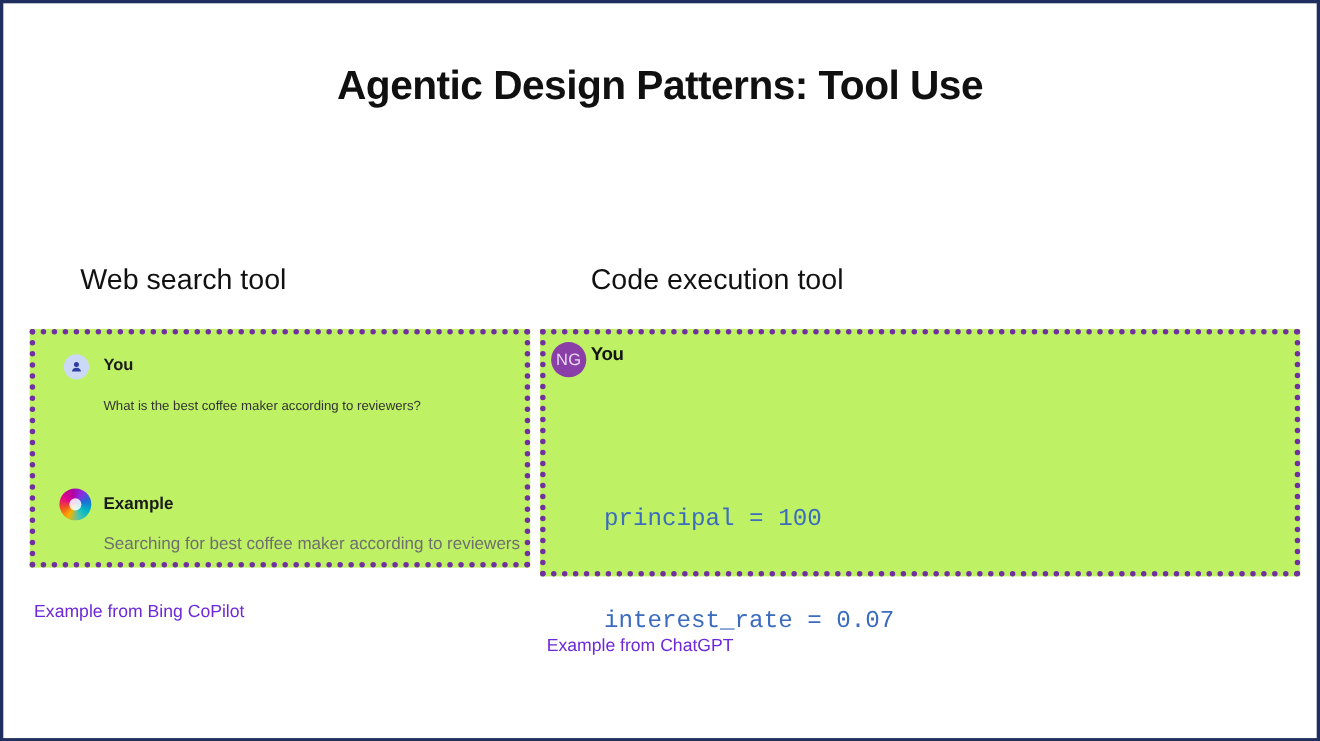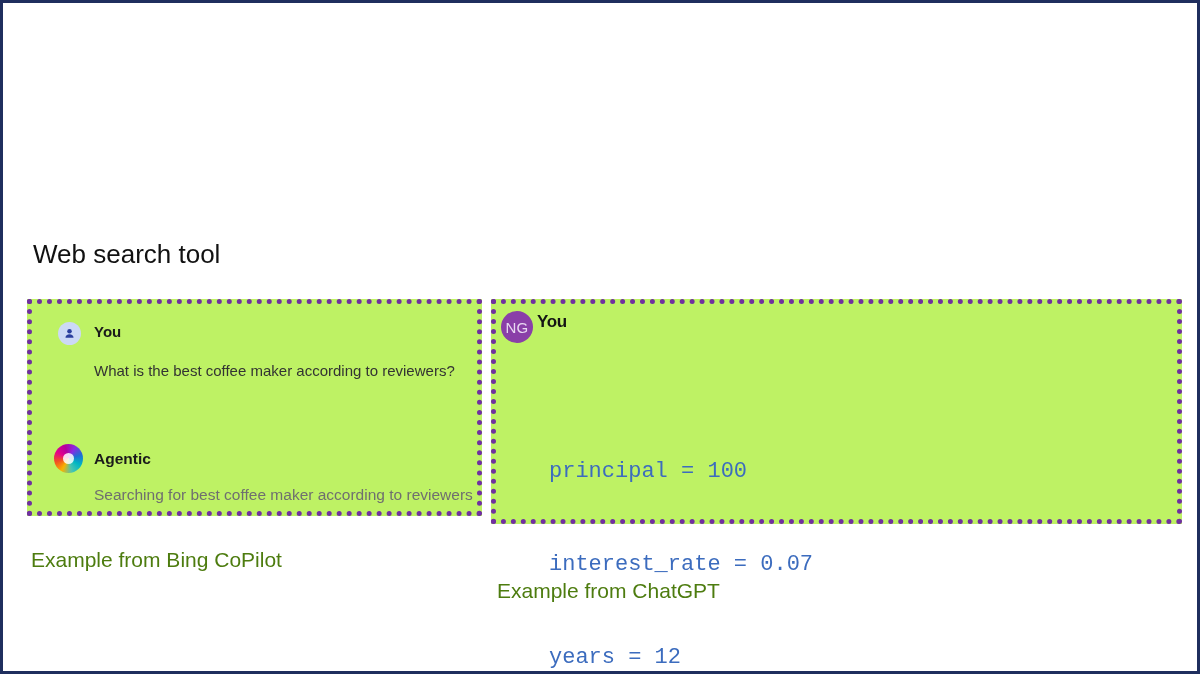--- a/index.html
+++ b/index.html
@@ -25,20 +25,21 @@
     font-weight: bold;
     color: #101010;
     letter-spacing: -0.5px;
   }
 
   .section-heading {
     position: absolute;
     font-size: 26px;
     font-weight: normal;
     color: #111111;
+    margin-left: 40px;
   }
   .heading-left  { left: 30px;  top: 236px; }
   .heading-right { left: 494px; top: 236px; }
 
   .dotted-panel {
     position: absolute;
     border: 5px dotted #7030a0;
     background: #bef264;
   }
   .panel-left  { left: 24px;  top: 296px; width: 455px; height: 217px; }
@@ -54,21 +55,21 @@
     display: flex; align-items: center; justify-content: center;
   }
   .cp-avatar svg { width: 13px; height: 13px; }
 
   .cp-user-name {
     position: absolute; left: 62px; top: 19px;
     font-size: 15px; font-weight: bold; color: #1b1b1b;
   }
   .cp-user-msg {
     position: absolute; left: 62px; top: 58px;
-    font-size: 15px; color: #333333;
+    font-size: 12px; color: #333333;
   }
 
   .copilot-logo {
     position: absolute;
     left: 22px; top: 140px;
     width: 29px; height: 29px;
     border-radius: 50%;
     background: conic-gradient(from 210deg,
       #f9b200, #f25022, #e3008c, #b4009e, #8a2be2, #1c6fd4, #00b7c3, #49c5b1, #f9b200);
   }
@@ -118,56 +119,57 @@
     position: absolute; left: 53px; top: 90px;
     font-family: "Liberation Mono", "DejaVu Sans Mono", monospace;
     font-size: 22px;
     line-height: 31px;
     color: #3c6cbe;
     white-space: pre;
   }
 
   .panel-caption {
     position: absolute;
-    font-size: 21px;
-    color: #4d7c0f;
+    font-size: 16px;
+    color: #6d28d9;
   }
   .caption-left  { left: 28px;  top: 545px; }
   .caption-right { left: 494px; top: 576px; }
 </style>
 </head>
 <body>
 
 <div class="slide">
 
+  <h1 class="slide-title">Agentic Design Patterns: Tool Use</h1>
 
   <div class="section-heading heading-left">Web search tool</div>
+  <div class="section-heading heading-right">Code execution tool</div>
 
   <div class="dotted-panel panel-left">
     <span class="cp-avatar">
       <svg viewBox="0 0 24 24" aria-hidden="true">
         <circle cx="12" cy="8" r="4.2" fill="#2b3f9e"></circle>
         <path d="M4.5 20c0-4.1 3.4-6.6 7.5-6.6s7.5 2.5 7.5 6.6z" fill="#2b3f9e"></path>
       </svg>
     </span>
     <div class="cp-user-name">You</div>
     <div class="cp-user-msg">What is the best coffee maker according to reviewers?</div>
 
     <span class="copilot-logo"></span>
-    <div class="cp-bot-name">Agentic</div>
+    <div class="cp-bot-name">Example</div>
     <div class="cp-bot-status">Searching for best coffee maker according to reviewers</div>
   </div>
 
   <div class="dotted-panel panel-right">
     <span class="gpt-avatar">NG</span>
     <div class="gpt-user-name">You</div>
     <div class="gpt-code">
       <div>principal = 100</div>
       <div>interest_rate = 0.07</div>
-      <div>years = 12</div>
       
     </div>
   </div>
 
   <div class="panel-caption caption-left">Example from Bing CoPilot</div>
   <div class="panel-caption caption-right">Example from ChatGPT</div>
 
 </div>
 
 </body></html>

